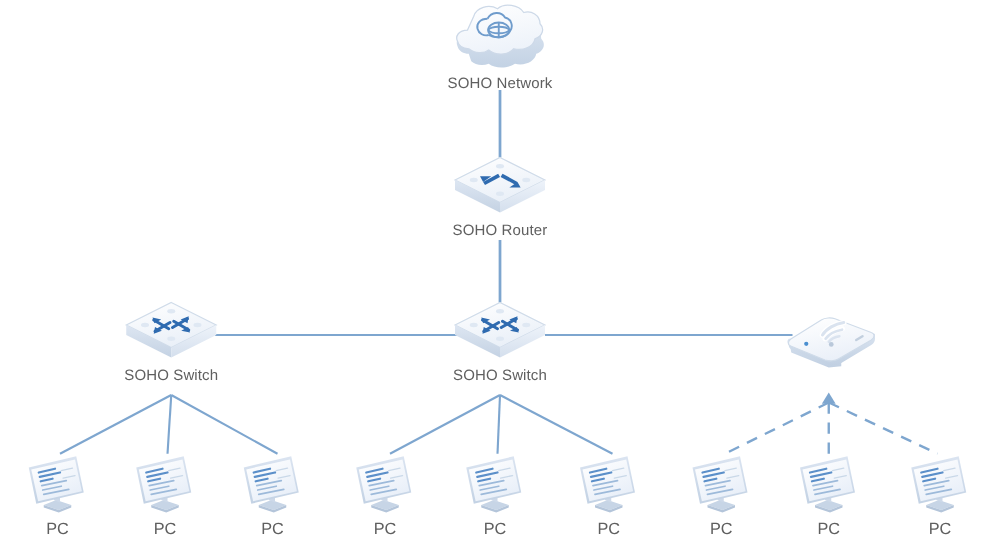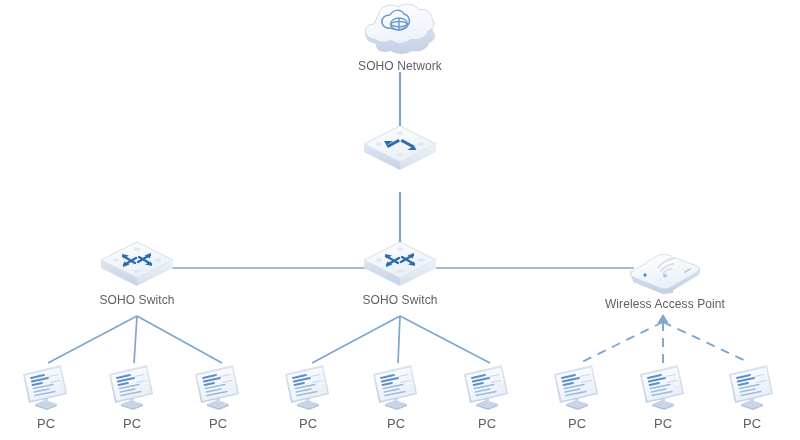--- a/index.html
+++ b/index.html
@@ -151,20 +151,21 @@
         <ellipse cx="38" cy="31" rx="3.2" ry="1.8"></ellipse>
       </g>
 
       <g fill="#2f6bb0">
         <path d="M26 24 L38 17.5 L36.5 15 L24.5 21.5 Z"></path>
         <path d="M24.5 21.5 L22 17 L31 17 Z"></path>
         <path d="M40 15 L52 21.5 L50.5 24 L38.5 17.5 Z"></path>
         <path d="M52 21.5 L54.5 26 L45.5 26 Z"></path>
       </g>
     </svg>
+    <span class="node-label">SOHO Router</span>
   </div>
 
   <div class="node" style="left:77px; top:240px; width:120px;">
     <svg class="node-icon" width="76" height="52" viewBox="0 0 76 52">
       <path d="M38 2 L74 20 L38 38 L2 20 Z" fill="url(#boxTop)" stroke="#cfdbe9" stroke-width="0.9"></path>
       <path d="M2 20 L38 38 L38 46 L2 28 Z" fill="url(#boxLeft)"></path>
       <path d="M74 20 L38 38 L38 46 L74 28 Z" fill="url(#boxRight)"></path>
       <g fill="#dfe8f3">
         <ellipse cx="17" cy="20" rx="3.2" ry="1.8"></ellipse>
         <ellipse cx="59" cy="20" rx="3.2" ry="1.8"></ellipse>
@@ -245,21 +246,20 @@
         <path d="M33 28 C36 23 43 19 50 18" stroke-width="4.5"></path>
         <path d="M35 31 C38 27 43 24 49 23" stroke-width="4"></path>
       </g>
       <g stroke="#dae3ef" fill="none" stroke-linecap="round">
         <path d="M33 28 C36 23 43 19 50 18" stroke-width="2.4"></path>
         <path d="M35.5 31 C38 27.5 43 24.8 48.6 23.8" stroke-width="2.2"></path>
         <path d="M38 33.5 C40 31 43 29.5 46.5 29" stroke-width="2"></path>
       </g>
       <circle cx="40" cy="35.5" r="1.9" fill="#b9c8da"></circle>
     </svg>
-    <span class="node-label">Wireless Access Point</span>
   </div>
 
   <div class="node pc-node" style="left:6px; top:362px; width:80px;">
     <svg class="node-icon" width="62" height="52" viewBox="0 0 62 52">
       <defs>
         <linearGradient id="monFace" x1="0.1" y1="0" x2="0.7" y2="1">
           <stop offset="0%" stop-color="#ffffff"></stop>
           <stop offset="100%" stop-color="#e7eef8"></stop>
         </linearGradient>
         <linearGradient id="monEdge" x1="0" y1="0" x2="0" y2="1">

